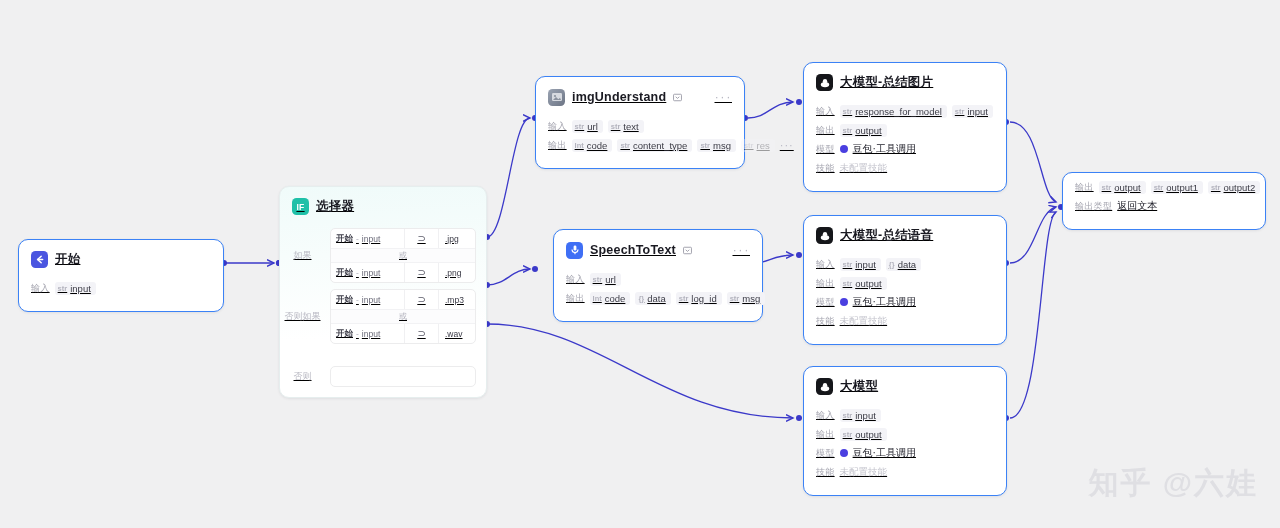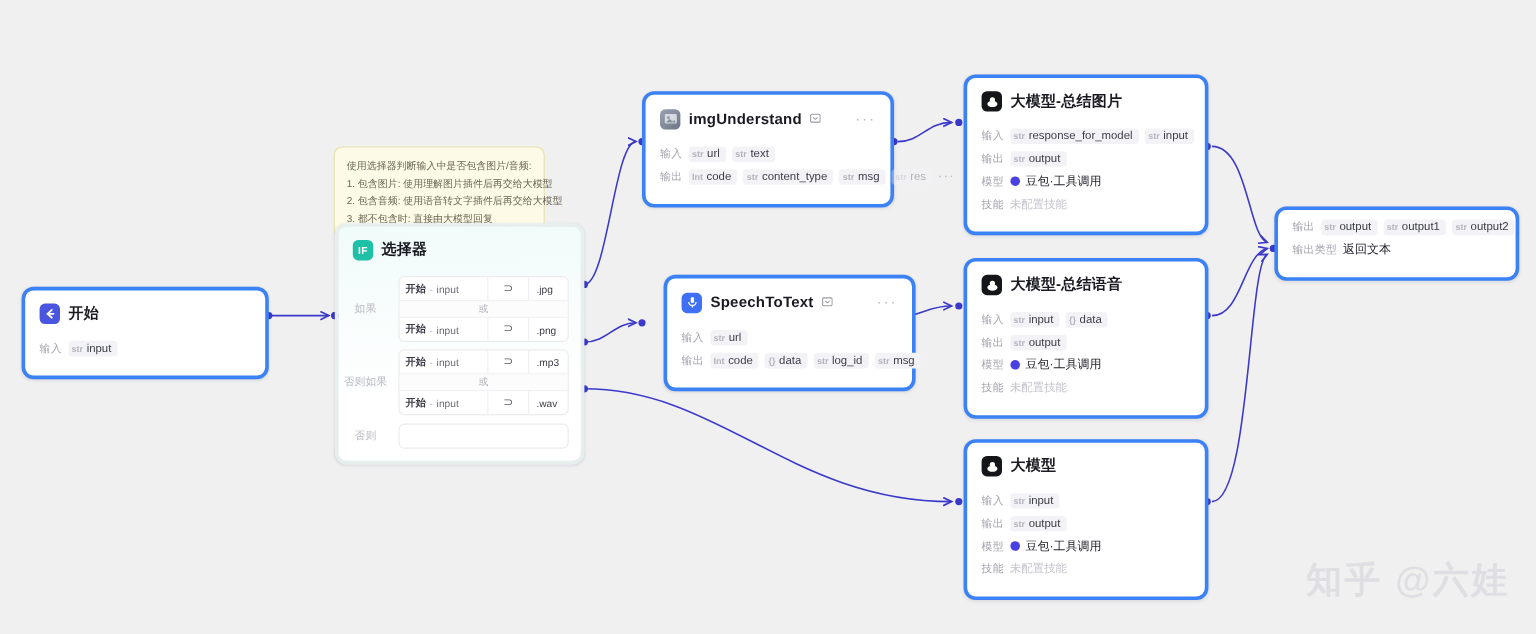--- a/index.html
+++ b/index.html
@@ -10,22 +10,23 @@
     overflow: hidden;
     position: relative;
   }
   #canvas { position: absolute; inset: 0; }
   #edges { position: absolute; left: 0; top: 0; width: 1280px; height: 528px; pointer-events: none; }
 
   .node {
     position: absolute;
     background: #ffffff;
     border-radius: 10px;
-    border: 3px solid #3b82f6;
+    border: 1px solid #3b82f6;
     box-shadow: 0 1px 3px rgba(20,20,40,.07), 0 0 1px rgba(20,20,40,.05);
+    text-decoration: underline;
   }
   .node-head {
     display: flex; align-items: center; gap: 7px;
     padding: 11px 12px 6px 12px;
   }
   .node-title { font-size: 12.5px; font-weight: bold; color: #1a1a22; letter-spacing: .2px; }
   .node-body { padding: 2px 12px 16px 12px; }
 
   .icon-sq {
     width: 17px; height: 17px; border-radius: 4.5px;
@@ -149,26 +150,20 @@
       <circle cx="799" cy="102" r="3"></circle>
         <circle cx="799" cy="255" r="3"></circle>
         <circle cx="799" cy="418" r="3"></circle>
       <circle cx="1006" cy="122" r="3"></circle>
         <circle cx="1006" cy="263" r="3"></circle>
         <circle cx="1006" cy="418" r="3"></circle>
       <circle cx="1061" cy="207" r="3"></circle>
     </g>
   </svg>
 
-  <div id="note" style="left:278px; top:122px; width:176px;">
-    <div class="nl">使用选择器判断输入中是否包含图片/音频:</div>
-    <div class="nl">1. 包含图片:  使用理解图片插件后再交给大模型</div>
-    <div class="nl">2. 包含音频:  使用语音转文字插件后再交给大模型</div>
-    <div class="nl">3. 都不包含时:  直接由大模型回复</div>
-  </div>
 
   <div class="node" id="node-start" style="left:18px; top:239px; width:206px;">
     <div class="node-head">
       <span class="icon-sq ic-start">
         <svg width="11" height="11" viewBox="0 0 11 11">
             <path d="M7.2 2.2 L3.6 5.5 L7.2 8.8" fill="none" stroke="#fff" stroke-width="1.5" stroke-linecap="round" stroke-linejoin="round"></path>
             <path d="M3.6 5.5 L8.6 5.5" stroke="#fff" stroke-width="1.5" stroke-linecap="round"></path>
           </svg>
       </span>
       <span class="node-title">开始</span>
@@ -234,21 +229,21 @@
               <b>开始</b>
               <span class="dash">-</span>
               <span class="vn">input</span>
             </span>
             <span class="cond-op">⊃</span>
             <span class="cond-val">.wav</span>
           </div>
         </div>
       </div>
 
-      <div class="sel-block" style="margin-top:7px;">
+      <div class="sel-block" style="margin-top:22px;">
         <span class="sel-tag">否则</span>
         <div class="cond-empty"></div>
       </div>
     </div>
   </div>
 
   <div class="node" id="node-img" style="left:535px; top:76px; width:210px;">
     <div class="node-head">
       <span class="icon-sq ic-img">
         <svg width="12" height="12" viewBox="0 0 12 12">

